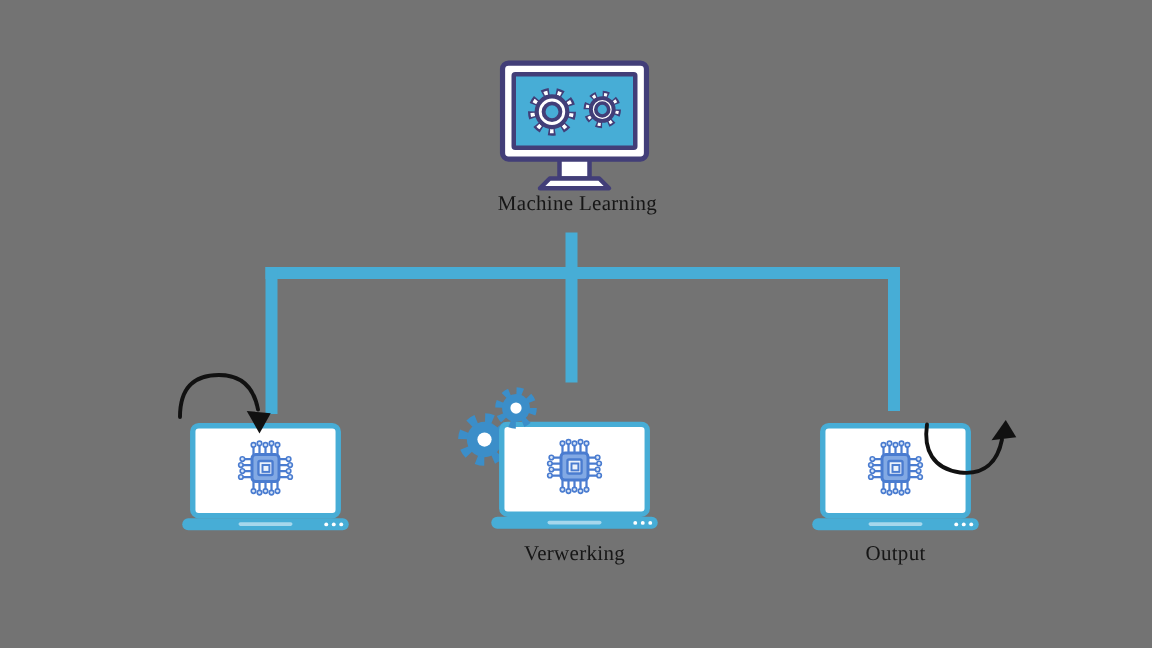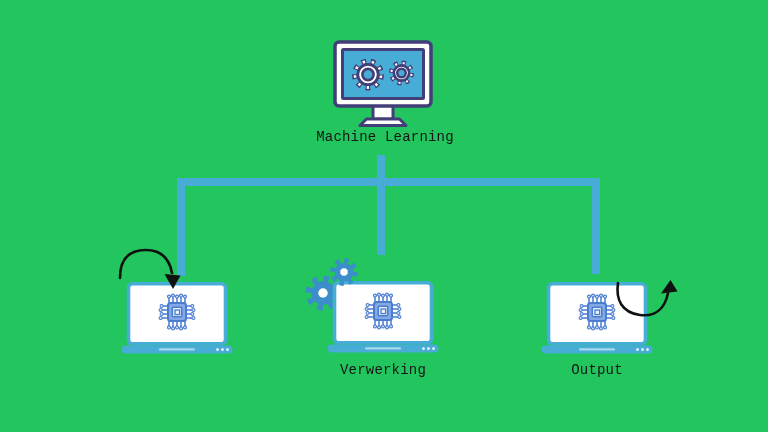--- a/index.html
+++ b/index.html
@@ -1,19 +1,19 @@
 <!DOCTYPE html>
 <html><head>
 <meta charset="utf-8">
 <style>
   html,body{margin:0;padding:0;background:#4C6670;}
   #stage{
     position:relative;width:768px;height:432px;overflow:hidden;
-    background:#22c55e;
-    font-family:Liberation Mono, monospace;
+    background:#737373;
+    font-family:Liberation Serif, serif;
   }
   .abs{position:absolute;}
   .connector{position:absolute;background:#47ADD6;z-index:1;}
   .node-label{
     position:absolute;width:200px;text-align:center;
     font-size:14px;color:#161616;letter-spacing:.2px;z-index:5;
   }
   .laptop{z-index:3;}
   .gear-under{z-index:2;}
   .gear-over{z-index:4;}

